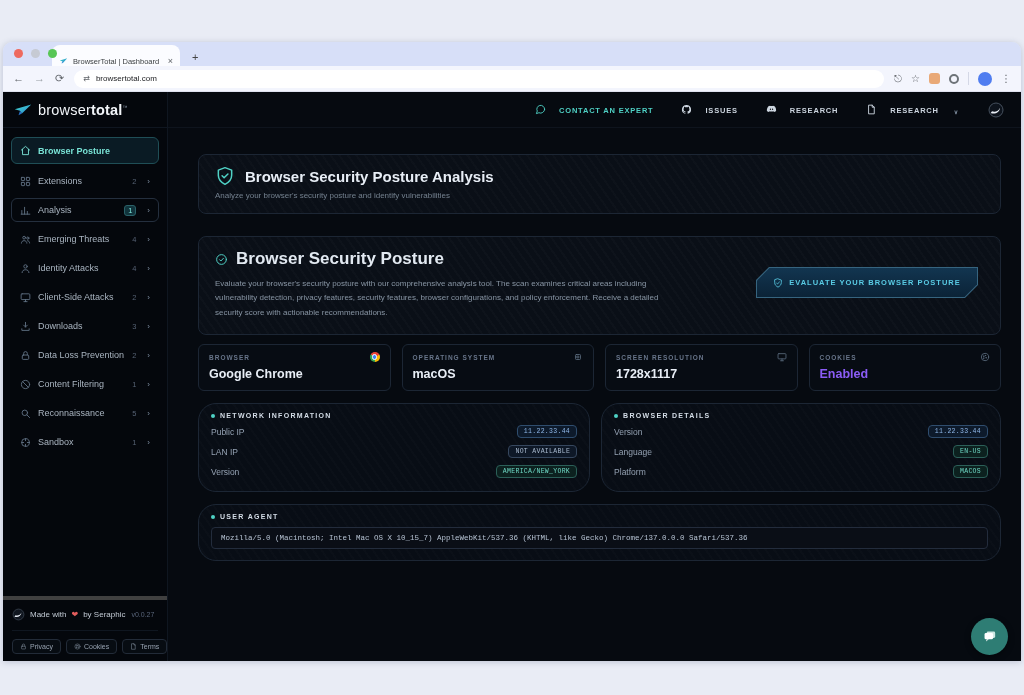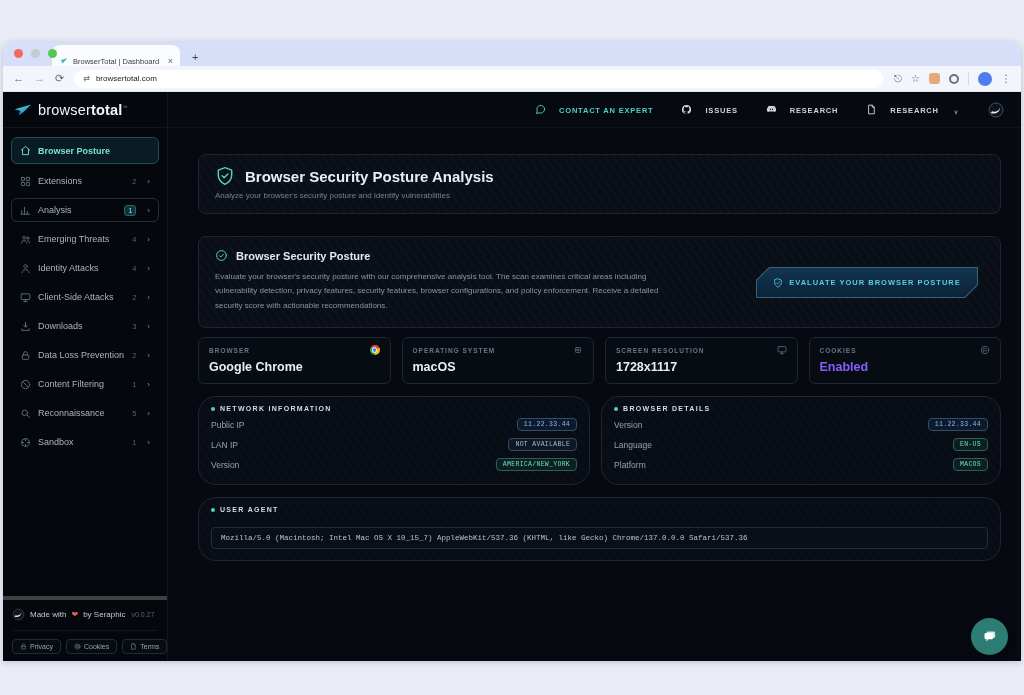--- a/index.html
+++ b/index.html
@@ -88,21 +88,21 @@
           position:relative; }
   .hero { padding:11px 16px 13px; }
   .hero-row { display:flex; align-items:center; gap:10px; }
   .hero-row .ico { font-size:20px; color:#4fd1c5; }
   .hero-title { font-size:15px; font-weight:600; color:#e8eef6; }
   .hero-sub { font-size:8px; color:#74818f; margin-top:5px; }
 
   .posture { margin-top:22px; padding:12px 16px 14px; }
   .p-row { display:flex; align-items:center; gap:8px; }
   .p-row .ico { font-size:13px; color:#4fd1c5; }
-  .p-title { font-size:11px; font-weight:600; color:#e2e9f1; }
+  .p-title { font-size:17px; font-weight:600; color:#e2e9f1; }
   .p-desc { width:472px; font-size:8px; line-height:1.8; color:#8794a3; margin-top:8px; }
   .eval-wrap { position:absolute; right:22px; top:30px; width:222px; height:31px; cursor:pointer;
                clip-path:polygon(13px 0, 100% 0, 100% calc(100% - 13px), calc(100% - 13px) 100%, 0 100%, 0 13px);
                background:#36647f; }
   .eval-inner { position:absolute; inset:1px;
                clip-path:polygon(12.4px 0, 100% 0, 100% calc(100% - 12.4px), calc(100% - 12.4px) 100%, 0 100%, 0 12.4px);
                background:linear-gradient(180deg,#123550,#0b2337); display:flex; align-items:center;
                justify-content:center; gap:6px; font-size:7.5px; font-weight:bold; letter-spacing:1px; color:#59cbe4; }
   .eval-inner .ico { font-size:10px; }
 
@@ -131,21 +131,21 @@
   .ptitle { font-size:7px; font-weight:bold; letter-spacing:1.3px; color:#d3dce6; }
   .prows { margin-top:5px; }
   .prow { display:flex; align-items:center; justify-content:space-between; margin:6px 0 7px; }
   .plabel { font-size:8.5px; color:#94a1b2; }
   .pbadge { font-family:"Liberation Mono", monospace; font-size:6.5px; padding:2px 6px;
             border-radius:4px; border:1px solid #36475e; color:#a9bacf; background:#0e1827; letter-spacing:.3px; }
   .prow.blue .pbadge { color:#8fb7e8; border-color:#2f4d6e; background:#0d1a2b; }
   .prow.teal .pbadge { color:#6fd9c6; border-color:#2b5f58; background:#0c211f; }
 
   .uapanel { margin-top:12px; padding-bottom:11px; }
-  .uabox { margin-top:14px; background:#0a0e16; border:1px solid #232c3c; border-radius:4px;
+  .uabox { margin-top:7px; background:#0a0e16; border:1px solid #232c3c; border-radius:4px;
            padding:6px 9px; font-family:"Liberation Mono", monospace; font-size:7.5px; color:#b6c2d2;
            white-space:nowrap; overflow:hidden; }
 
   .chatbtn { position:absolute; right:13px; bottom:6px; width:37px; height:37px; border-radius:50%;
              background:#2e7d74; display:flex; align-items:center; justify-content:center; cursor:pointer;
              box-shadow:0 2px 6px rgba(0,0,0,.4); }
   .chatbtn .ico { font-size:17px; color:#fff; }
 </style>
 </head>
 <body>

